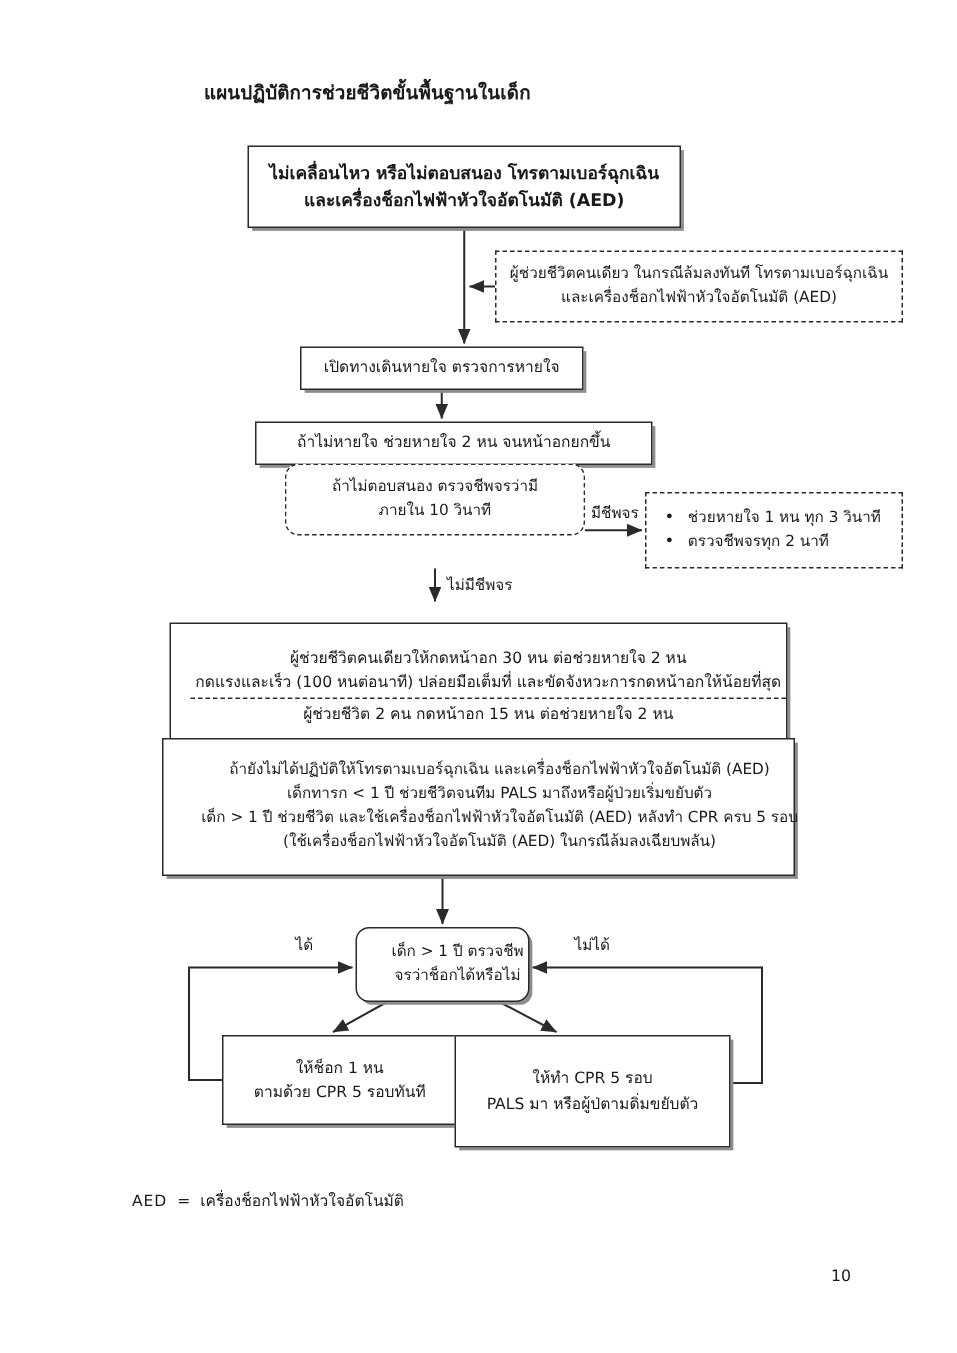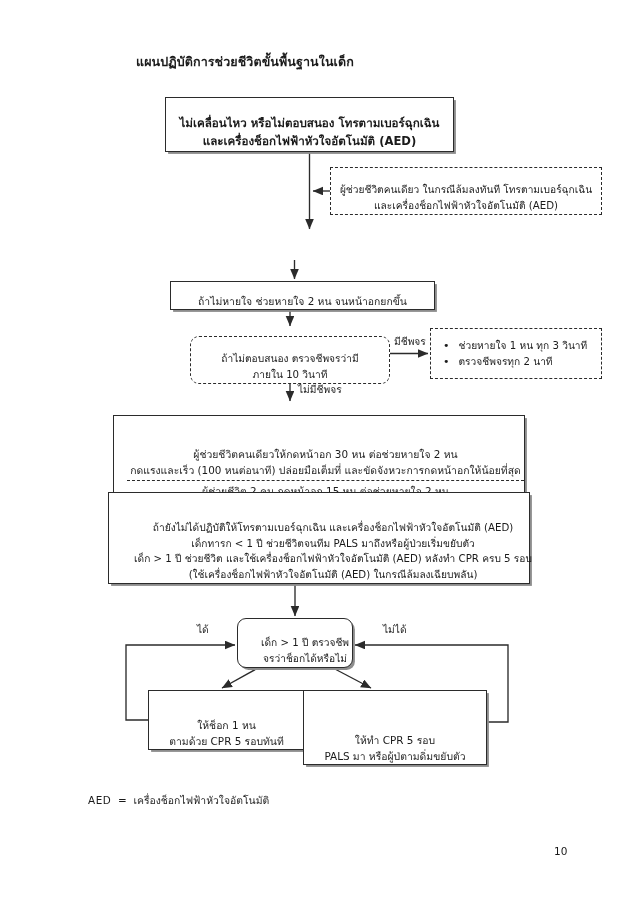--- a/index.html
+++ b/index.html
@@ -31,21 +31,21 @@
     letter-spacing: .1px;
     white-space: nowrap;
   }
   
   .node {
     position: absolute;
     box-sizing: border-box;
     display: flex;
     flex-direction: column;
     align-items: center;
-    justify-content: flex-end;
+    justify-content: center;
     text-align: center;
     background: #fff;
     line-height: 1.55;
   }
   .node .ln {
     display: block;
     white-space: nowrap;
   }
   .solid {
     border: 1.3px solid #2b2b2b;
@@ -55,21 +55,21 @@
     border: 1.4px dashed #2b2b2b;
   }
   .rounded {
     border-radius: 9px;
   }
   
   #node-collapse  { left:165px; top:97px;  width:289px; height:55px;  font-size:11.6px; font-weight:bold; }
   #node-lone-rescuer { left:330px; top:167px; width:272px; height:48px; font-size:10.2px; }
   #node-airway    { left:200px; top:231px; width:189px; height:29px;  font-size:10.4px; }
   #node-breaths   { left:170px; top:281px; width:265px; height:29px;  font-size:10.4px; }
-  #node-pulse     { left:190px; top:336px; width:200px; height:48px;  font-size:10.2px; }
+  #node-pulse     { left:190px; top:309px; width:200px; height:48px;  font-size:10.2px; }
   #node-haspulse  { left:430px; top:328px; width:172px; height:51px;  font-size:10.2px;
                     align-items:flex-start; justify-content:center; text-align:left; padding-left:12px; }
   #node-haspulse .blt { display:flex; gap:9px; align-items:baseline; }
   #node-haspulse .dot { font-size:11px; line-height:1; }
   #node-compress  { left:113px; top:415px; width:412px; height:85px;  font-size:10.4px;padding-left:13px; }
   #node-compress .divider {
     width: 100%;
     border-top: 1.3px dashed #2b2b2b;
     margin: 2px 0;
   }
@@ -164,20 +164,23 @@
   <div class="node solid" id="node-collapse">
     <span class="ln">ไม่เคลื่อนไหว หรือไม่ตอบสนอง โทรตามเบอร์ฉุกเฉิน</span>
     <span class="ln">และเครื่องช็อกไฟฟ้าหัวใจอัตโนมัติ (AED)</span>
   </div>
 
   <div class="node dashed" id="node-lone-rescuer">
     <span class="ln">ผู้ช่วยชีวิตคนเดียว ในกรณีล้มลงทันที โทรตามเบอร์ฉุกเฉิน</span>
     <span class="ln">และเครื่องช็อกไฟฟ้าหัวใจอัตโนมัติ (AED)</span>
   </div>
 
+  <div class="node solid" id="node-airway">
+    <span class="ln">เปิดทางเดินหายใจ ตรวจการหายใจ</span>
+  </div>
 
   <div class="node solid" id="node-breaths">
     <span class="ln">ถ้าไม่หายใจ ช่วยหายใจ 2 หน จนหน้าอกยกขึ้น</span>
   </div>
 
   <div class="node dashed rounded" id="node-pulse">
     <span class="ln">ถ้าไม่ตอบสนอง ตรวจชีพจรว่ามี</span>
     <span class="ln">ภายใน 10 วินาที</span>
   </div>
 

